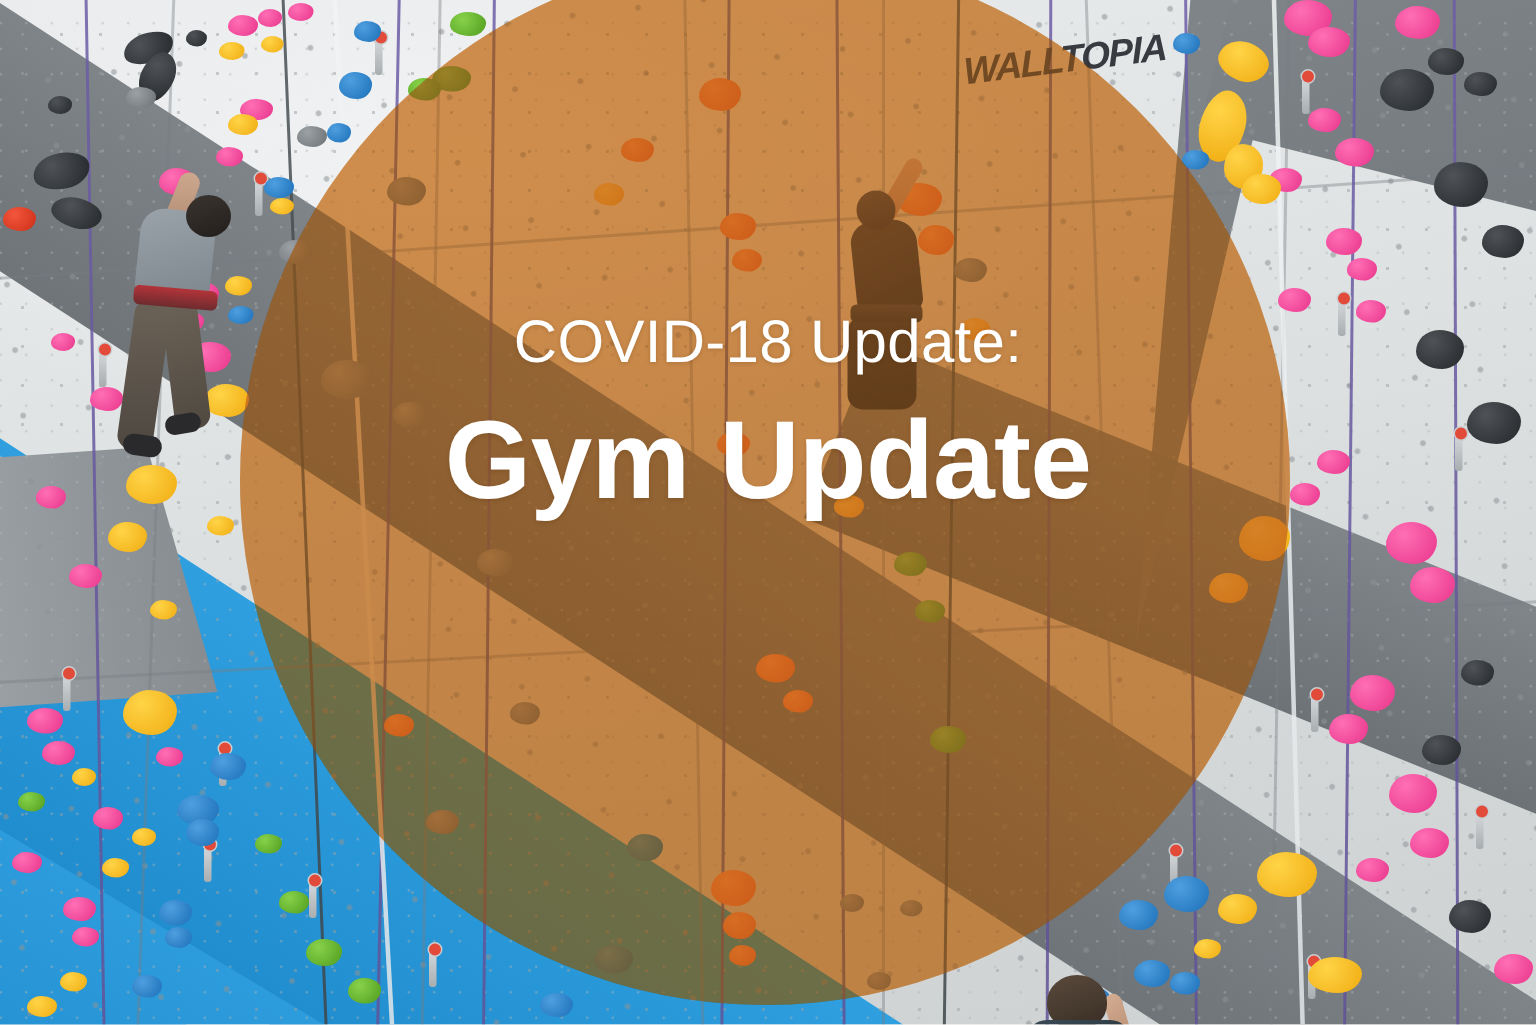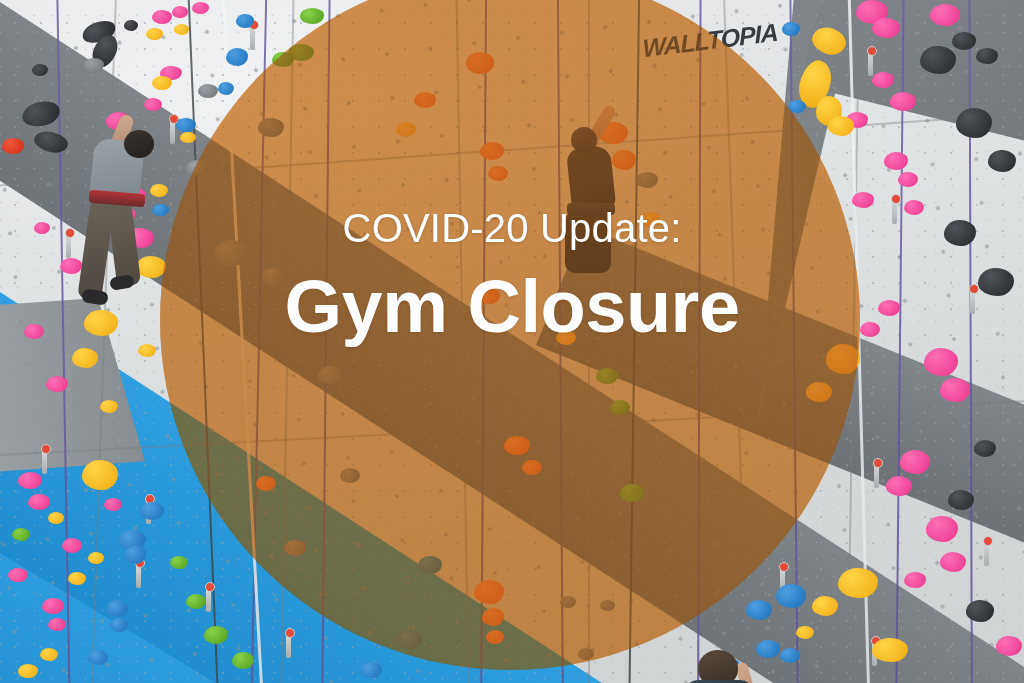--- a/index.html
+++ b/index.html
@@ -472,19 +472,19 @@
   <div class="circle-overlay"></div>
   <div class="circle-overlay-tint"></div>
 
   <div class="climber3">
     <div class="c3-arm"></div>
     <div class="c3-head"></div>
     <div class="c3-body"></div>
   </div>
 
   <div class="text-block">
-    <div class="eyebrow">COVID-20 Update:</div>
+    <div class="eyebrow">COVID-18 Update:</div>
     <div class="headline">
-      <span class="line">Gym Closure</span>
+      <span class="line">Gym Update</span>
     </div>
   </div>
 
 </div>
 
 </body></html>

